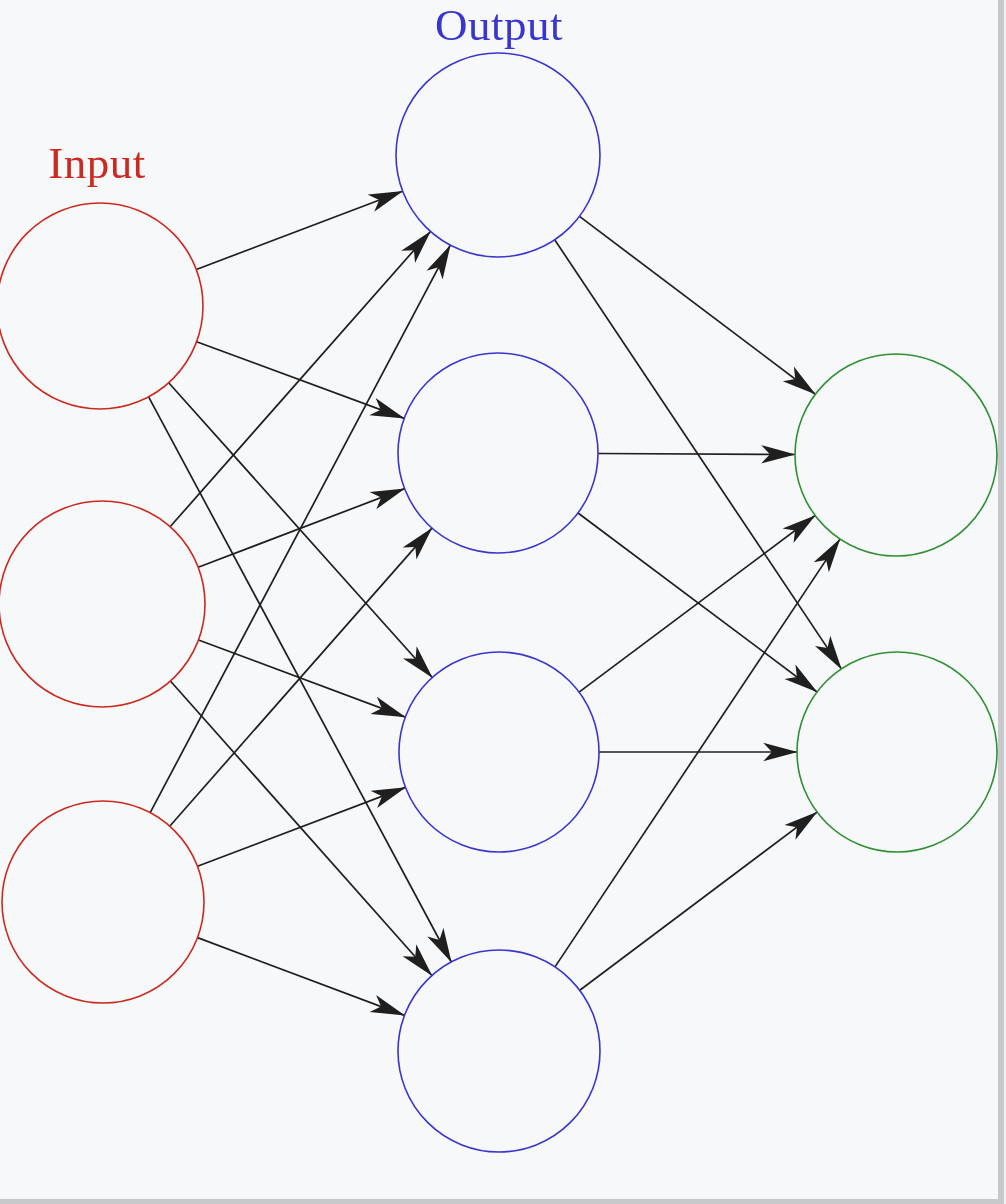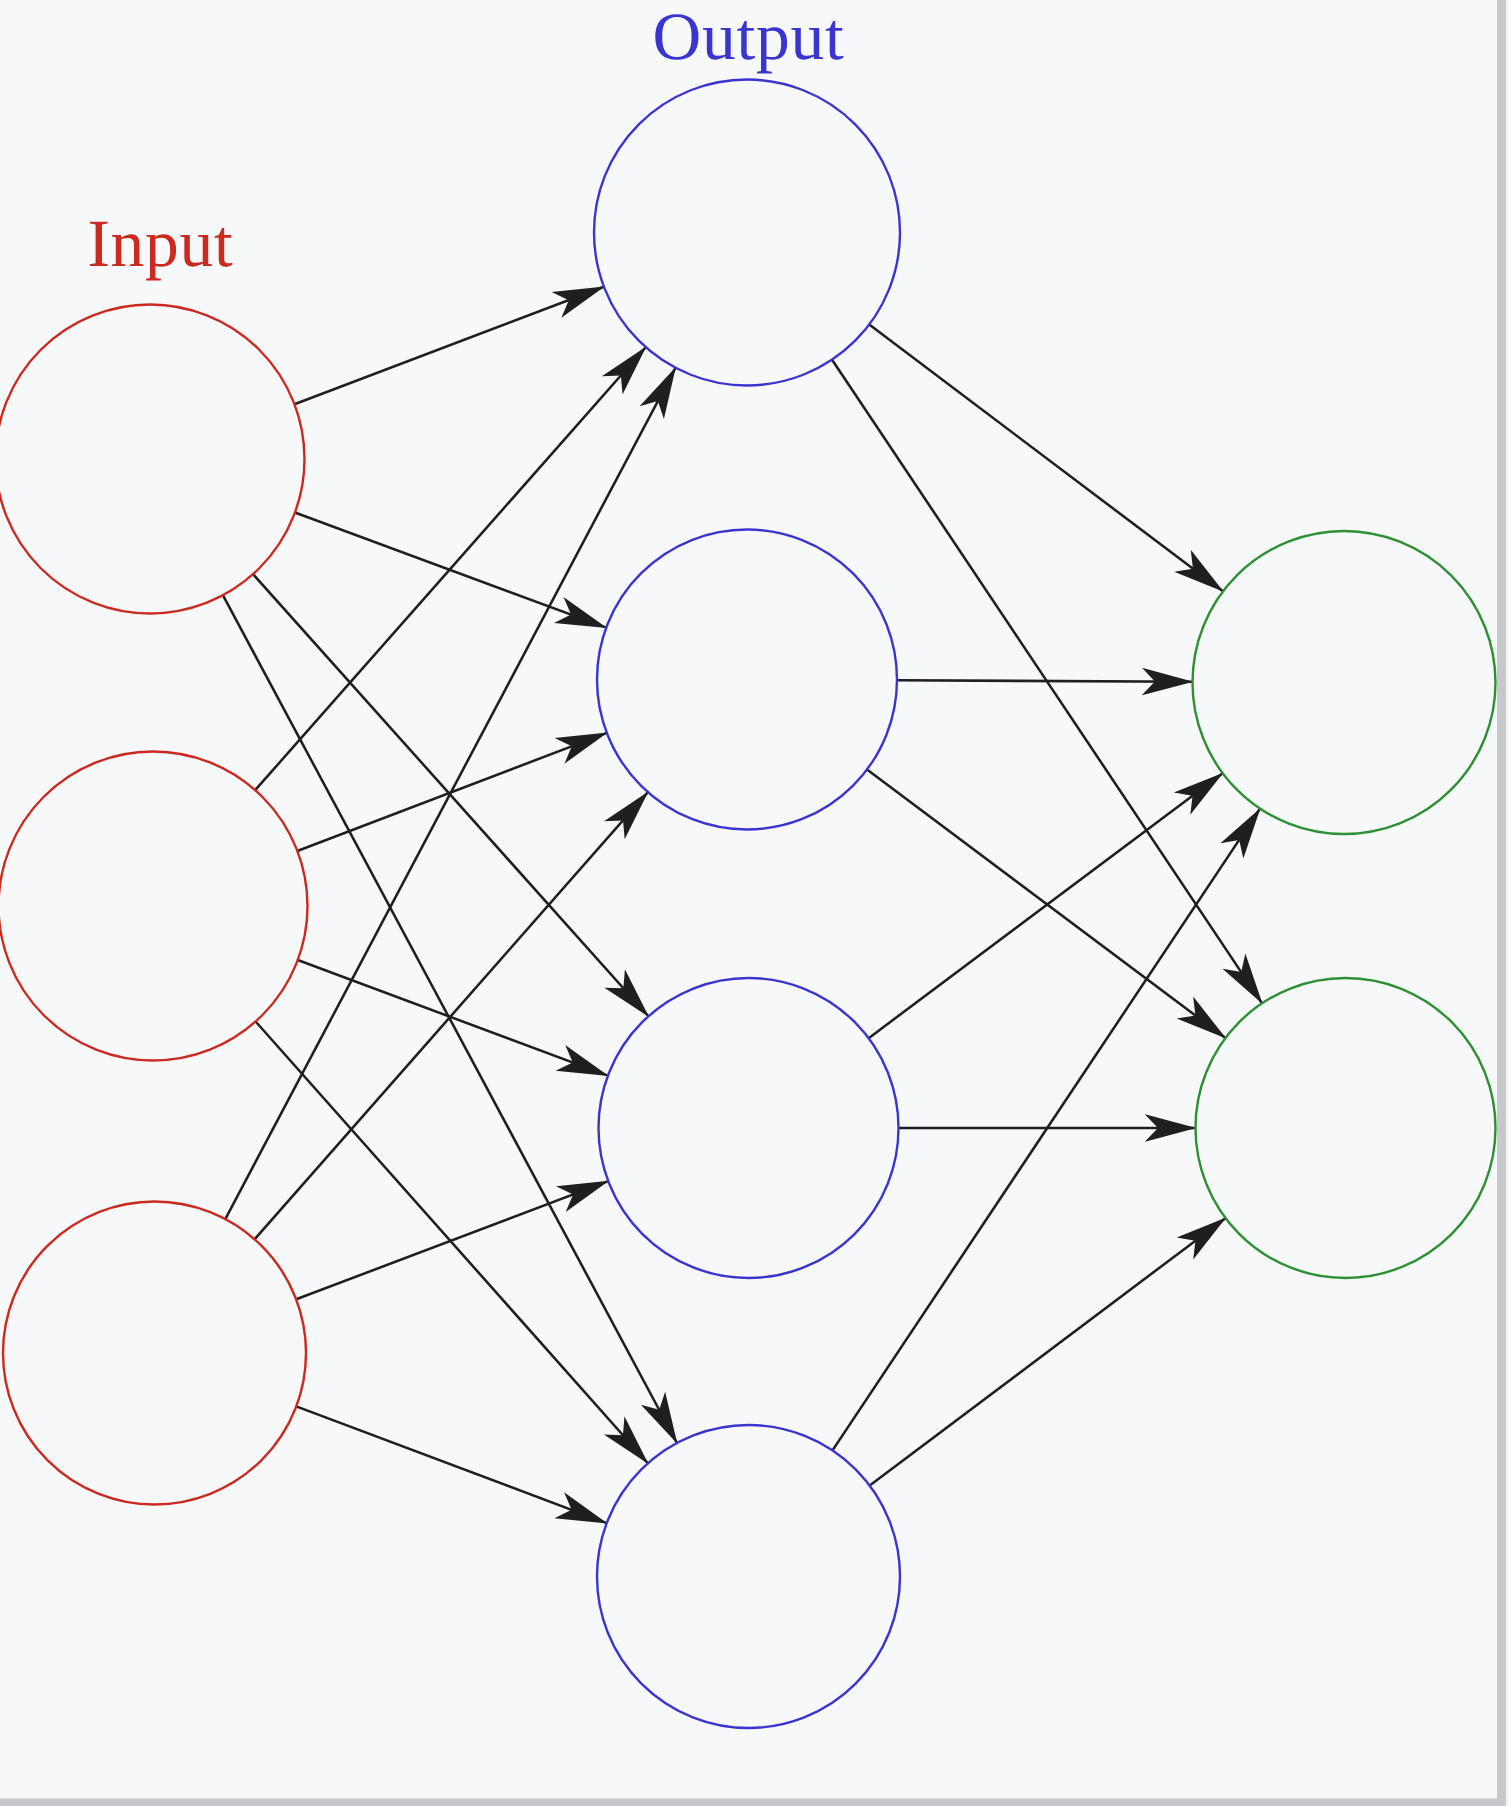--- a/index.html
+++ b/index.html
@@ -29,21 +29,21 @@
   .layer-label {
     position: absolute;
     transform: translate(-50%, -50%);
     font-family: "Liberation Serif", serif;
     font-size: 45px;
     letter-spacing: 0.5px;
     white-space: nowrap;
     line-height: 1;
     user-select: none;
   }
-  .label-input  { left: 107px; top: 163px; }
+  .label-input  { left: 97px; top: 163px; }
   .label-hidden { left: 499px; top: 25px;  }
   .label-output { left: 900px; top: 317px; }
 
   .win-border-right {
     position: absolute;
     left: 998px;
     top: 0;
     width: 6px;
     height: 1204px;
   }

